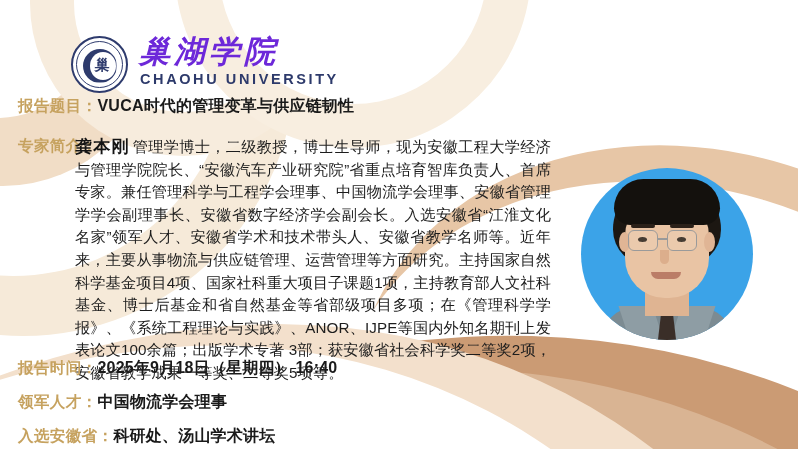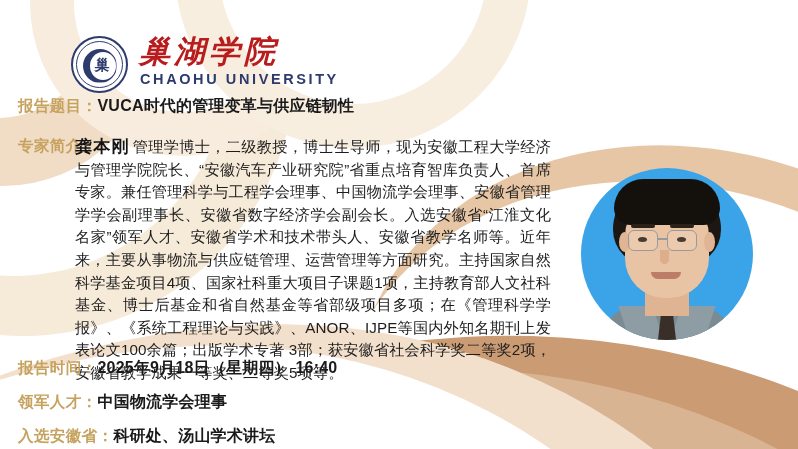--- a/index.html
+++ b/index.html
@@ -169,21 +169,21 @@
     margin-left: 5px;
   }
 
   .uni-name-cn {
     position: absolute;
     left: 139px; top: 36px;
     font-family: "DejaVu Serif", "Liberation Serif", serif;
     font-size: 31px;
     font-weight: bold;
     letter-spacing: 4px;
-    color: #b91c1c;
+    color: #6d28d9;
     line-height: 1;
     font-style: italic;
   }
   .uni-name-en {
     position: absolute;
     left: 140px; top: 72px;
     font-size: 14.5px;
     font-weight: bold;
     letter-spacing: 2.6px;
     color: #2d3a6b;

